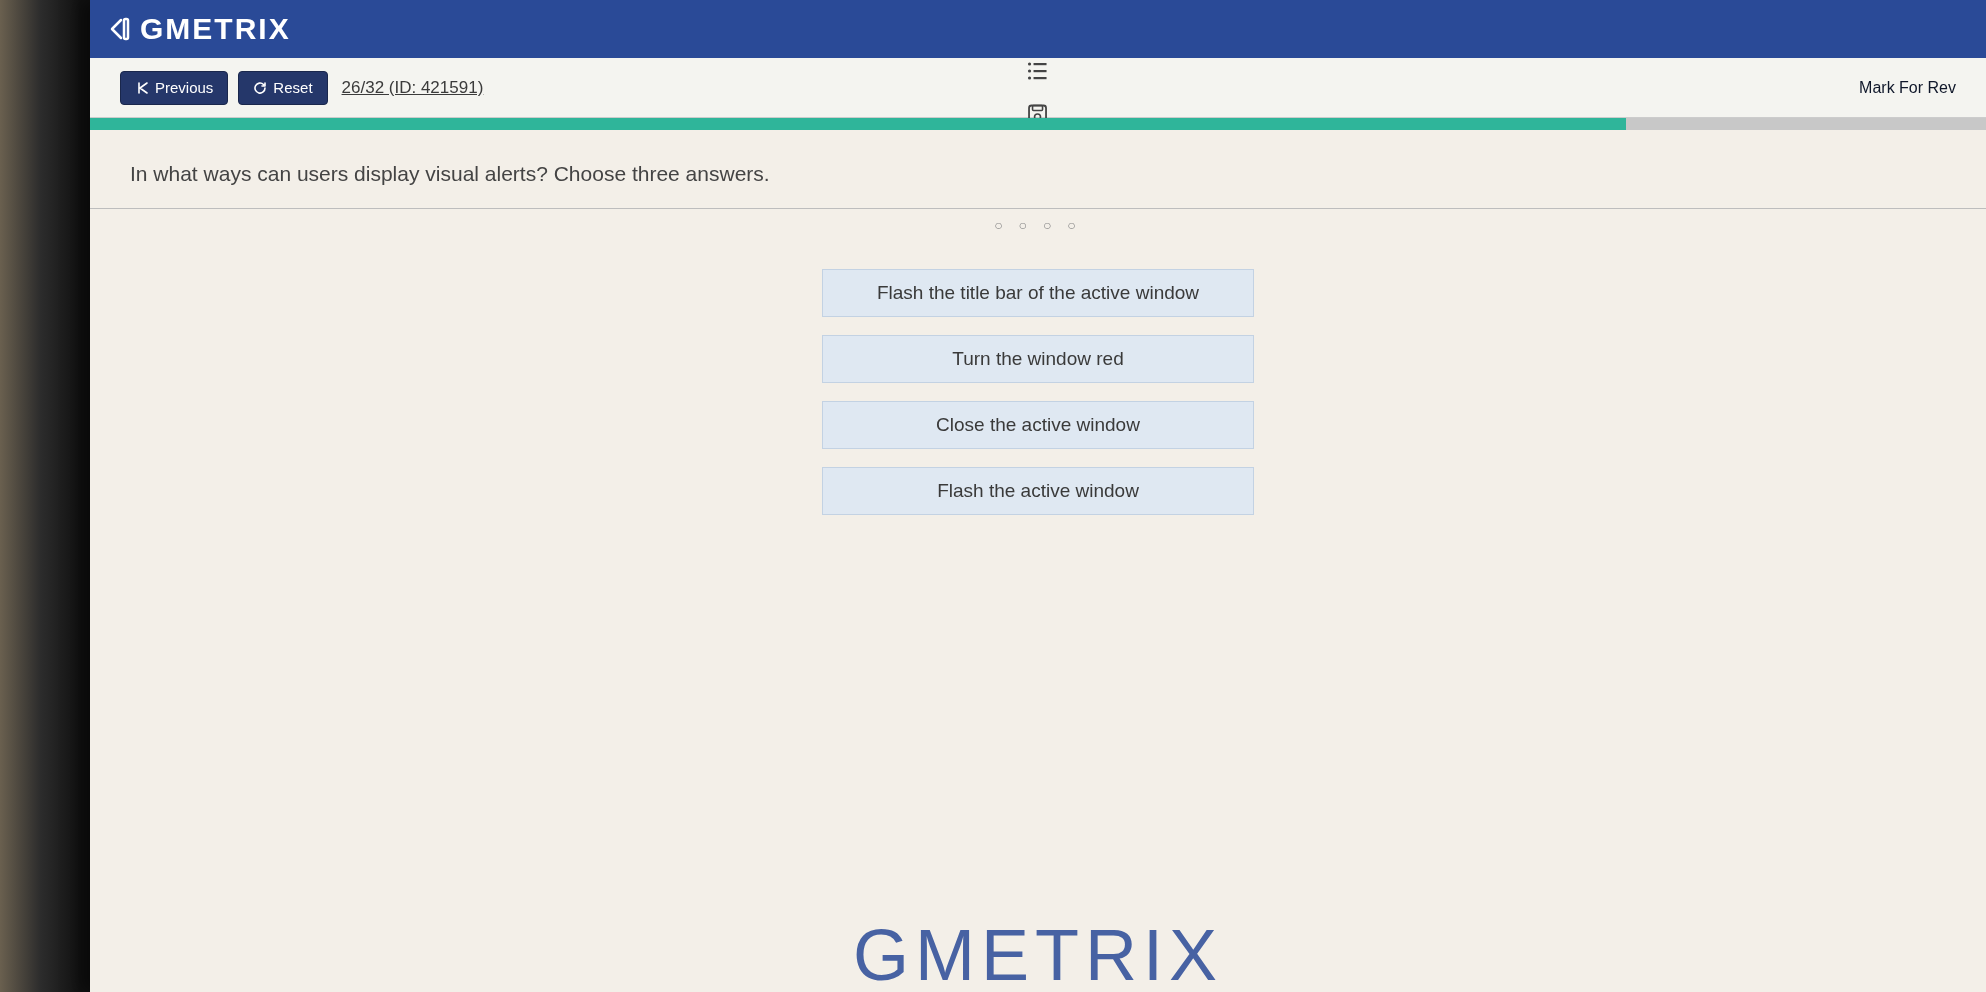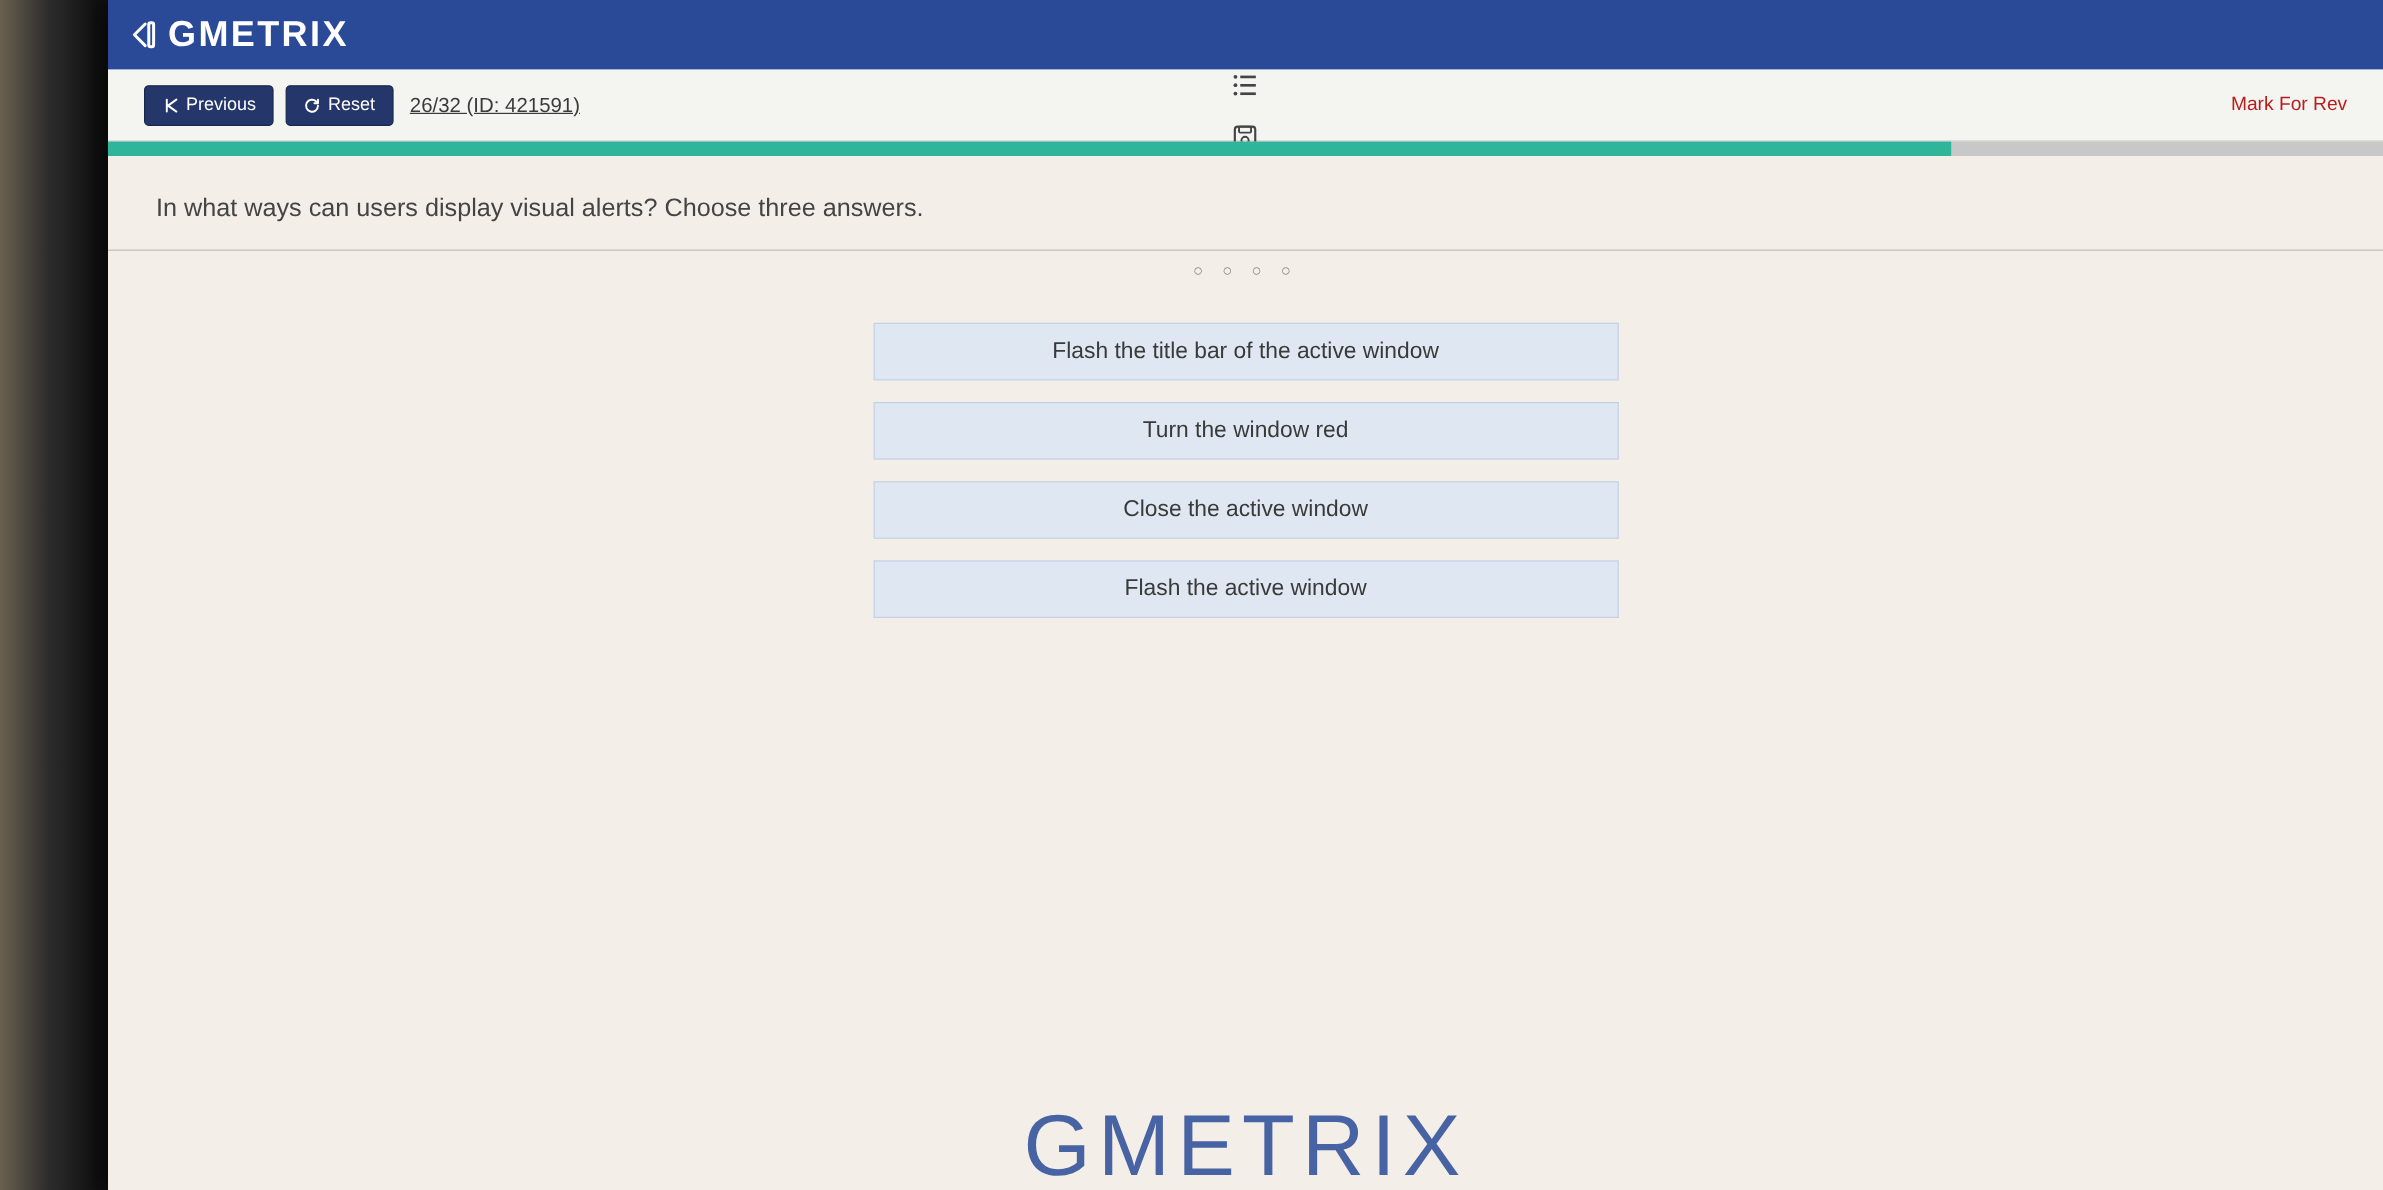--- a/index.html
+++ b/index.html
@@ -94,21 +94,21 @@
     font-weight:600;
   }
   .font-size-btn {
     font-size: 22px;
     font-weight: 600;
     color:#333;
   }
   .mark-review {
     margin-left: auto;
     font-size: 16px;
-    color: #b91c1c;
+    color: #0f172a;
     cursor:pointer;
   }
 
   
   .progressbar {
     height: 12px;
     background: #c8c8c8;
     position: relative;
   }
   .progressbar .fill {
@@ -142,21 +142,21 @@
   }
 
   .answers {
     margin-top: 36px;
     display:flex;
     flex-direction:column;
     align-items:center;
     gap: 18px;
   }
   .answer {
-    width: 621px;
+    width: 432px;
     height: 48px;
     background: #dfe8f2;
     border: 1px solid #c3d2e3;
     display:flex;
     align-items:center;
     justify-content:center;
     font-size: 19px;
     color:#3a3a3a;
     cursor: grab;
   }

